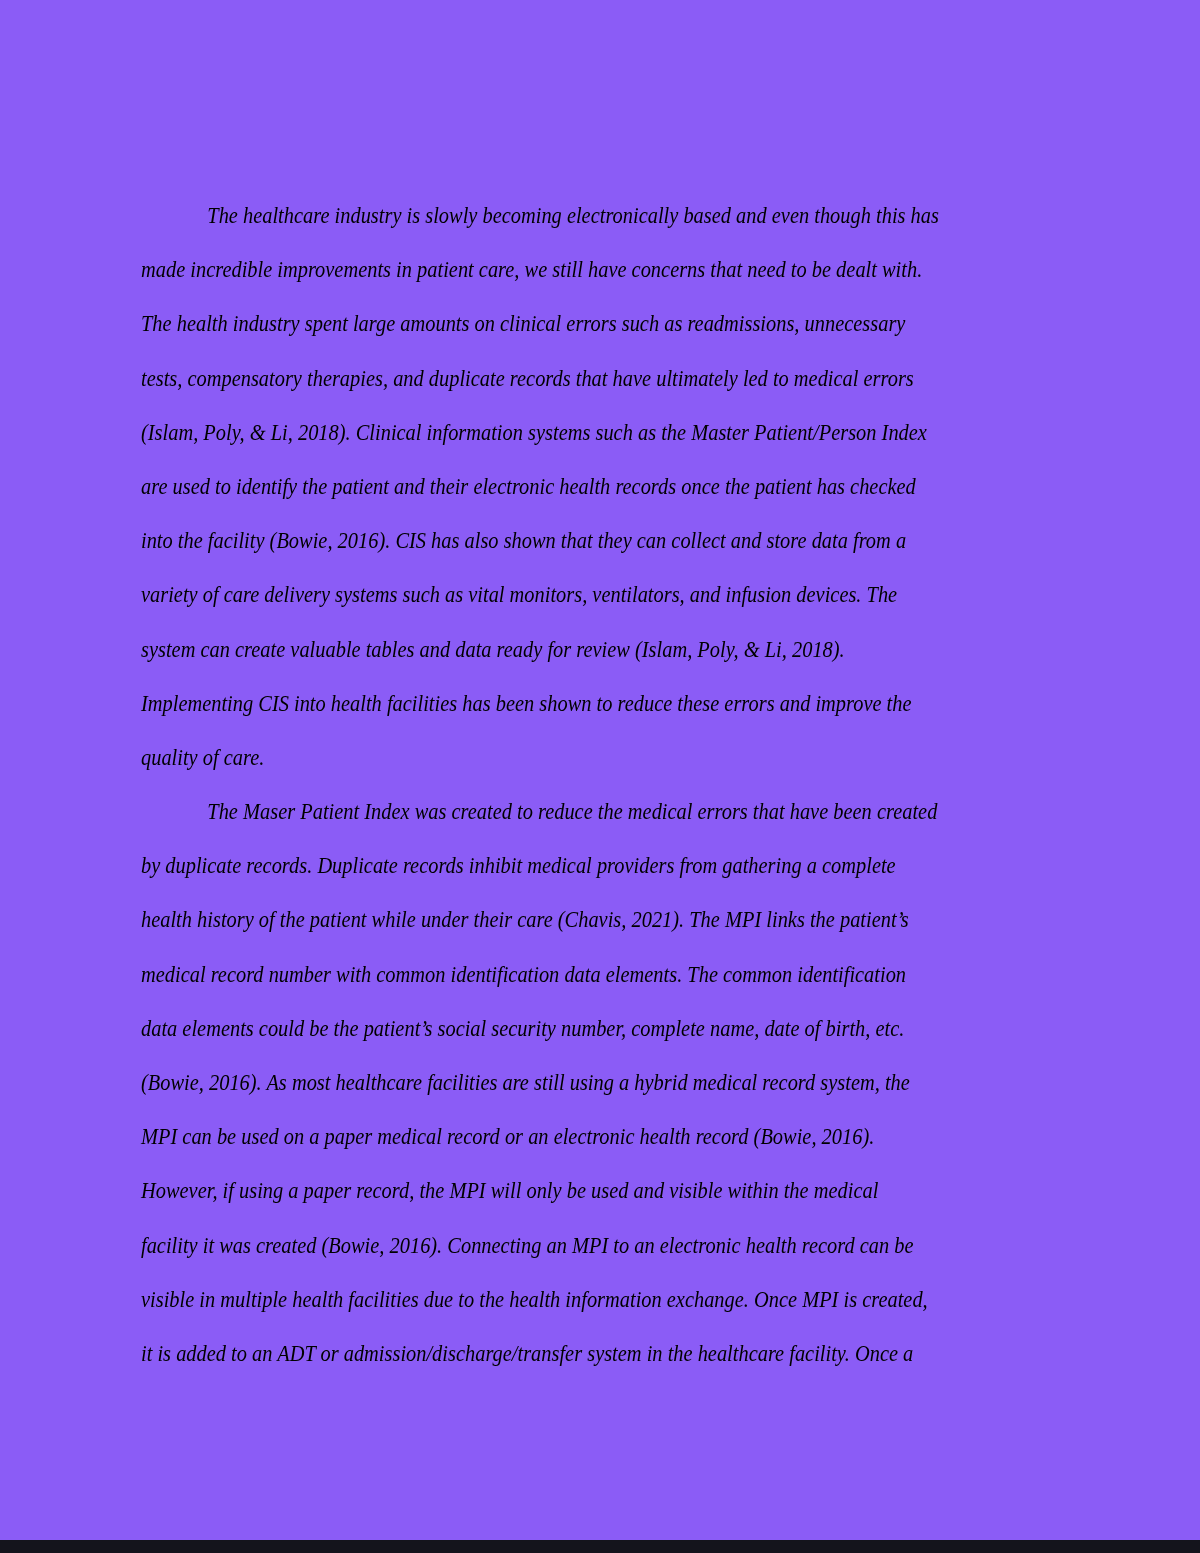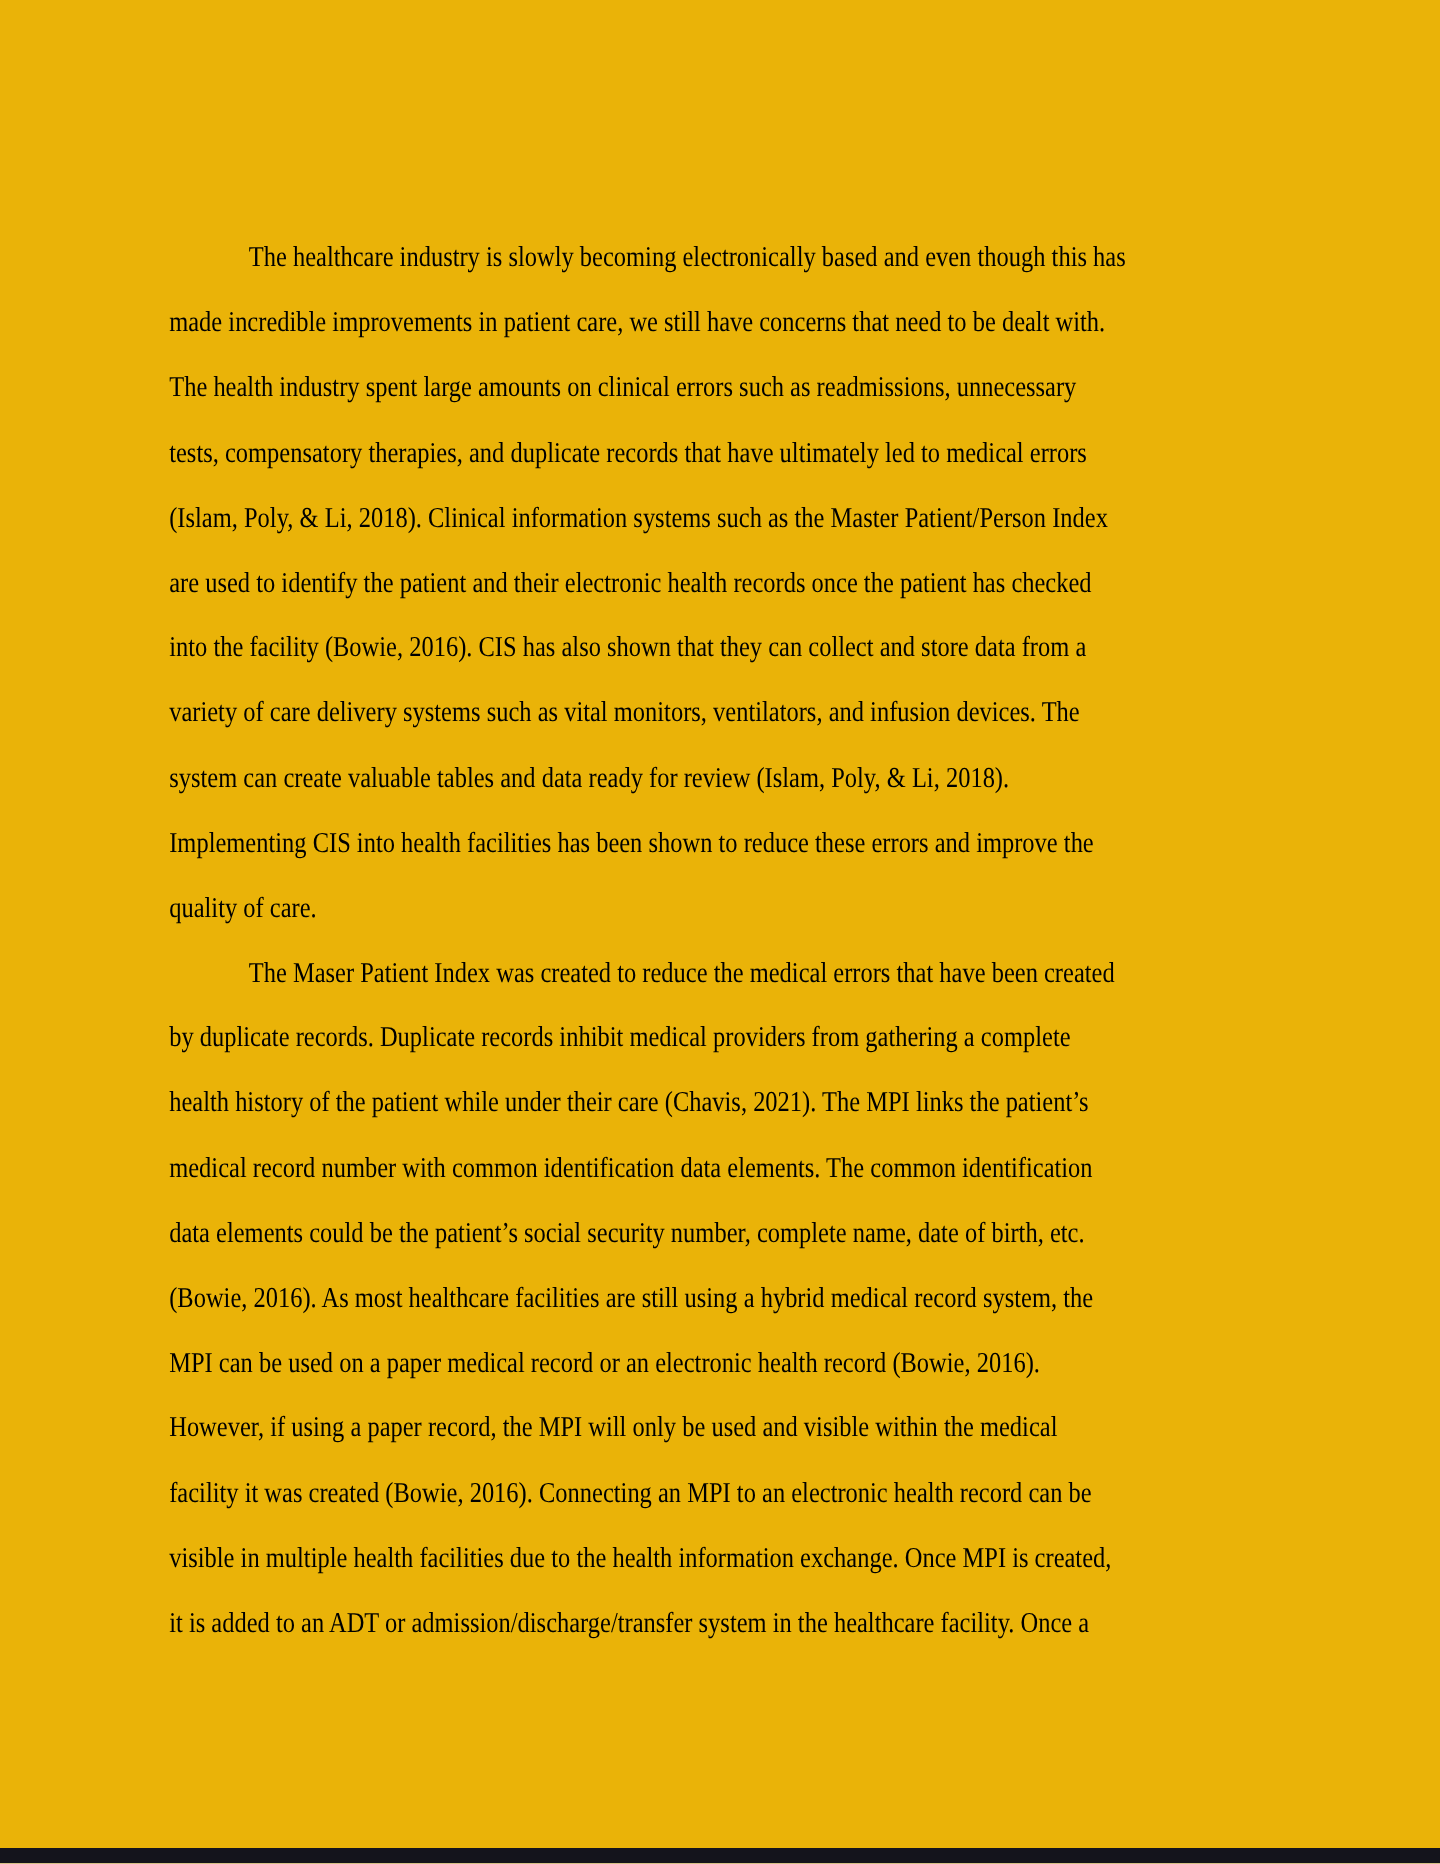--- a/index.html
+++ b/index.html
@@ -38,21 +38,21 @@
     position: absolute;
     left: 0;
     bottom: 0;
     width: 100%;
     height: 13px;
   }
 </style>
 </head>
 <body>
 
-<div class="page" style="background: #eab308; color: rgb(0, 0, 0);">
+<div class="page" style="background: #8b5cf6; color: rgb(0, 0, 0); font-style: italic;">
   <div class="text-block" id="text-block">
       <div class="line indent">The healthcare industry is slowly becoming electronically based and even though this has</div>
       <div class="line">made incredible improvements in patient care, we still have concerns that need to be dealt with.</div>
       <div class="line">The health industry spent large amounts on clinical errors such as readmissions, unnecessary</div>
       <div class="line">tests, compensatory therapies, and duplicate records that have ultimately led to medical errors</div>
       <div class="line">(Islam, Poly, &amp; Li, 2018). Clinical information systems such as the Master Patient/Person Index</div>
       <div class="line">are used to identify the patient and their electronic health records once the patient has checked</div>
       <div class="line">into the facility (Bowie, 2016). CIS has also shown that they can collect and store data from a</div>
       <div class="line">variety of care delivery systems such as vital monitors, ventilators, and infusion devices. The</div>
       <div class="line">system can create valuable tables and data ready for review (Islam, Poly, &amp; Li, 2018).</div>

